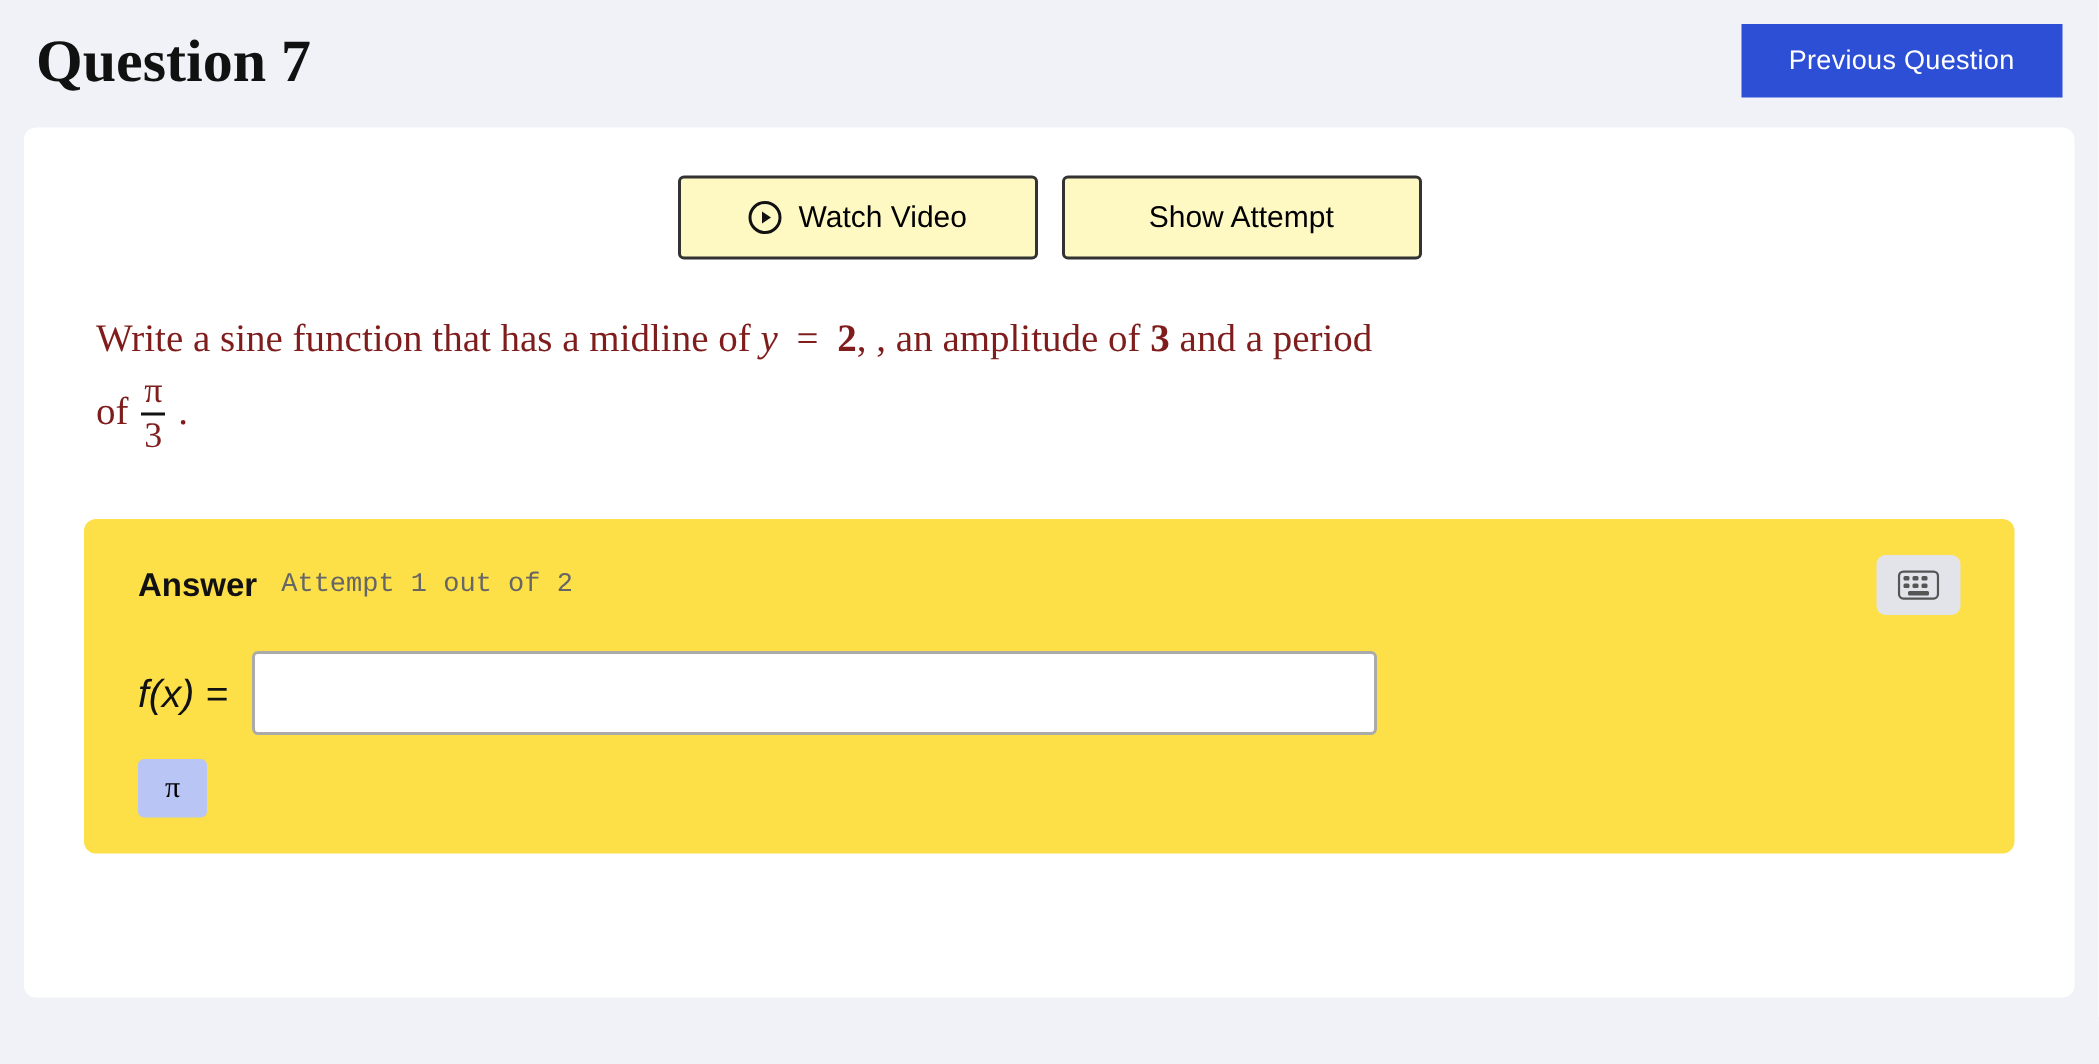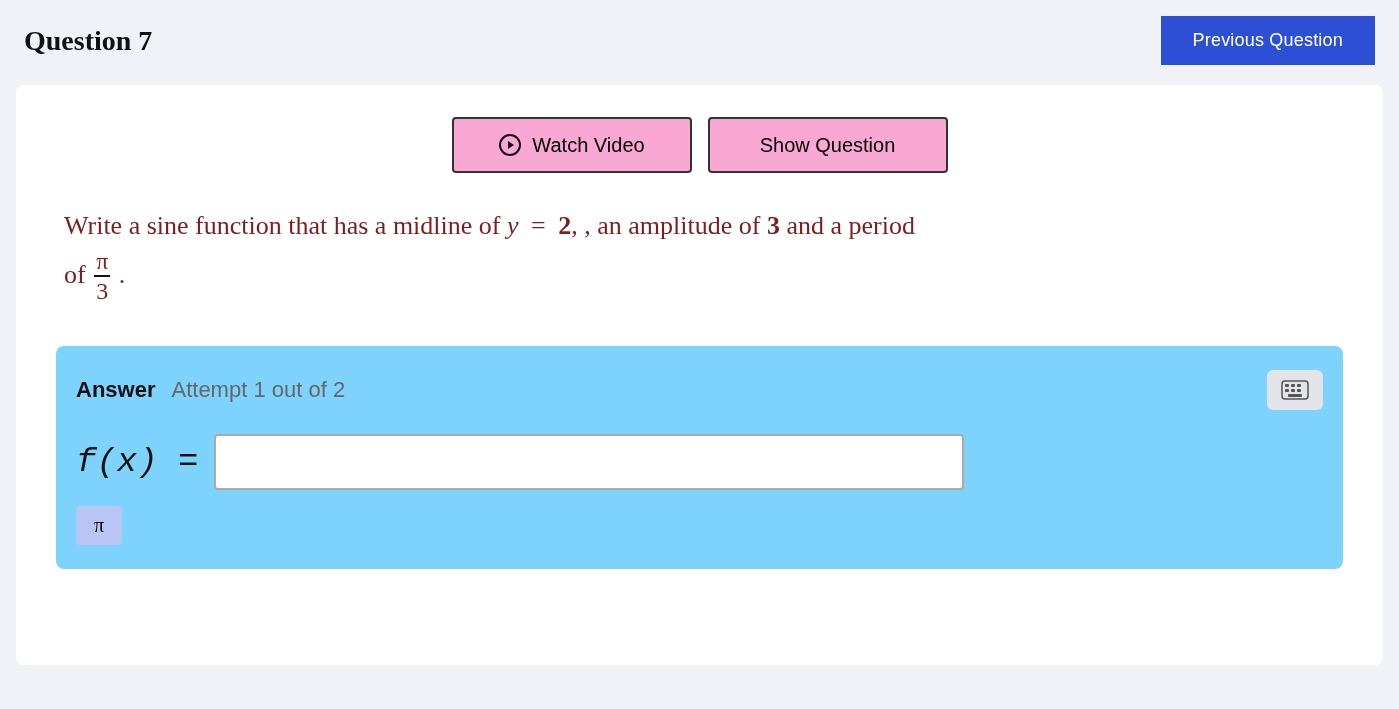--- a/index.html
+++ b/index.html
@@ -18,21 +18,21 @@
 
     .header {
       display: flex;
       align-items: center;
       justify-content: space-between;
       padding: 16px 24px;
       background-color: #f0f2f7;
     }
 
     .header-title {
-      font-size: 28px;
+      font-size: 40px;
       font-weight: bold;
       color: #111;
       font-family: 'Georgia', serif;
     }
 
     .header-buttons {
       display: flex;
       gap: 20px;
       align-items: flex-end;
     }
@@ -58,21 +58,21 @@
     }
 
     .action-buttons {
       display: flex;
       justify-content: center;
       gap: 16px;
       margin-bottom: 32px;
     }
 
     .action-btn {
-      background-color: #f9a8d4;
+      background-color: #fef9c3;
       border: 2px solid #333;
       padding: 14px 36px;
       font-size: 20px;
       cursor: pointer;
       border-radius: 4px;
       display: flex;
       align-items: center;
       gap: 10px;
       font-family: sans-serif;
       min-width: 240px;
@@ -107,23 +107,23 @@
       padding: 0 2px;
       line-height: 1.2;
     }
 
     .fraction .denominator {
       padding: 0 2px;
       line-height: 1.2;
     }
 
     .answer-section {
-      background-color: #7dd3fc;
+      background-color: #fde047;
       border-radius: 8px;
-      padding: 24px 20px;
+      padding: 24px 36px;
     }
 
     .answer-header {
       display: flex;
       align-items: center;
       justify-content: space-between;
       margin-bottom: 24px;
     }
 
     .answer-label-group {
@@ -133,45 +133,45 @@
     }
 
     .answer-label {
       font-size: 22px;
       font-weight: bold;
       font-family: sans-serif;
       color: #111;
     }
 
     .attempt-text {
-      font-size: 22px;
+      font-size: 18px;
       color: #666;
-      font-family: Liberation Sans, sans-serif;
+      font-family: Liberation Mono, monospace;
     }
 
     .keyboard-icon-btn {
       background-color: #e2e4ea;
       border: none;
       border-radius: 6px;
       padding: 10px 14px;
       cursor: pointer;
       display: flex;
       align-items: center;
       justify-content: center;
     }
 
     .input-row {
       display: flex;
       align-items: center;
       gap: 16px;
     }
 
     .fx-label {
-      font-size: 34px;
-      font-family: Liberation Mono, monospace;
+      font-size: 26px;
+      font-family: Liberation Sans, sans-serif;
       font-style: italic;
       color: #111;
       white-space: nowrap;
     }
 
     .answer-input {
       flex: 1;
       height: 56px;
       border: 2px solid #aaa;
       border-radius: 4px;
@@ -230,21 +230,21 @@
 
   <div class="action-buttons">
     <button class="action-btn">
       <svg class="play-icon" viewBox="0 0 24 24" fill="none" stroke="#111" stroke-width="2">
         <circle cx="12" cy="12" r="10"></circle>
         <polygon points="10,8 16,12 10,16" fill="#111" stroke="none"></polygon>
       </svg>
       <span>Watch Video</span>
     </button>
     <button class="action-btn">
-      <span>Show Question</span>
+      <span>Show Attempt</span>
     </button>
   </div>
 
   <div class="question-text">
     <span>Write a sine function that has a midline of</span>
     <span> <i>y</i> <span class="equals-sign">=</span> <b>2</b>,</span>
     <span>, an amplitude of</span>
     <span> <b>3</b> </span>
     <span>and a period</span>
     <br>

